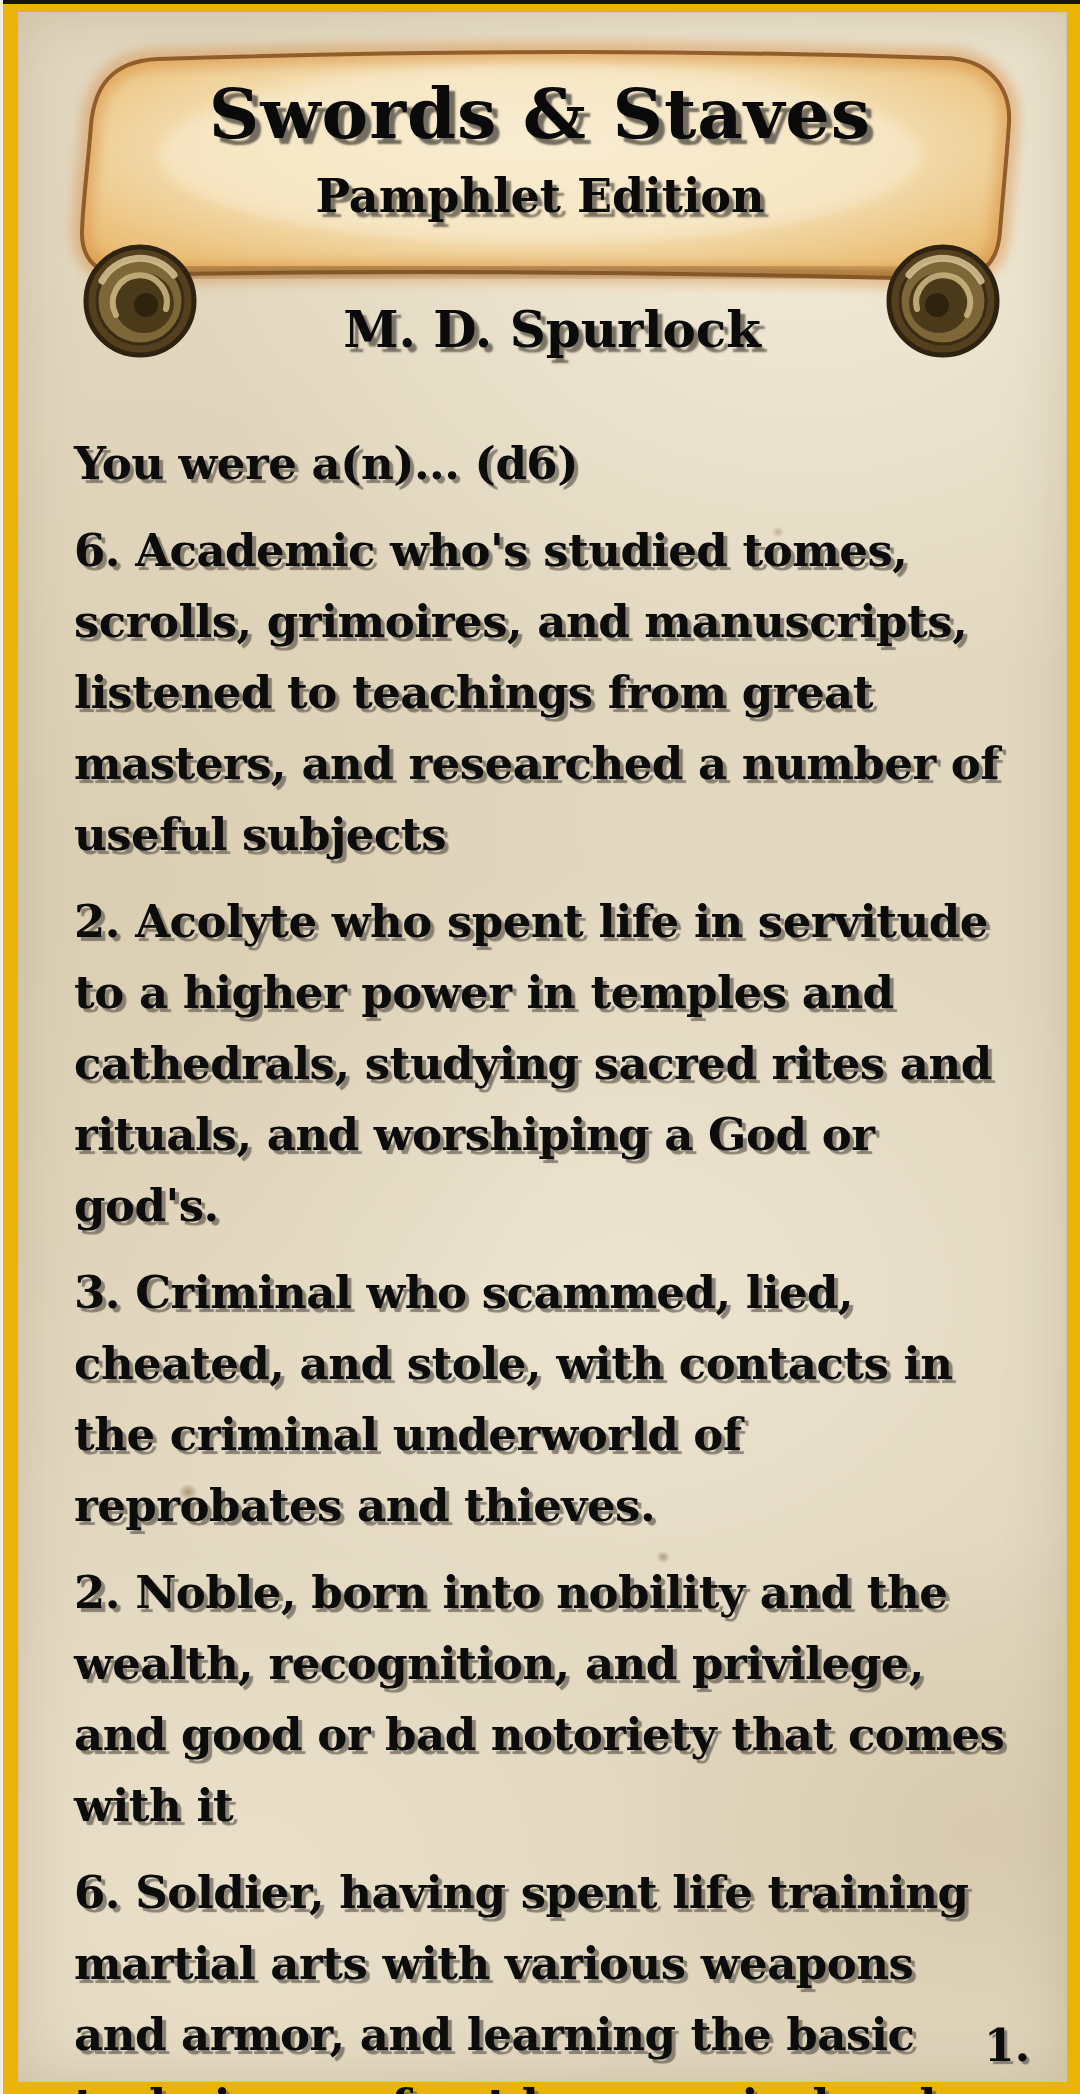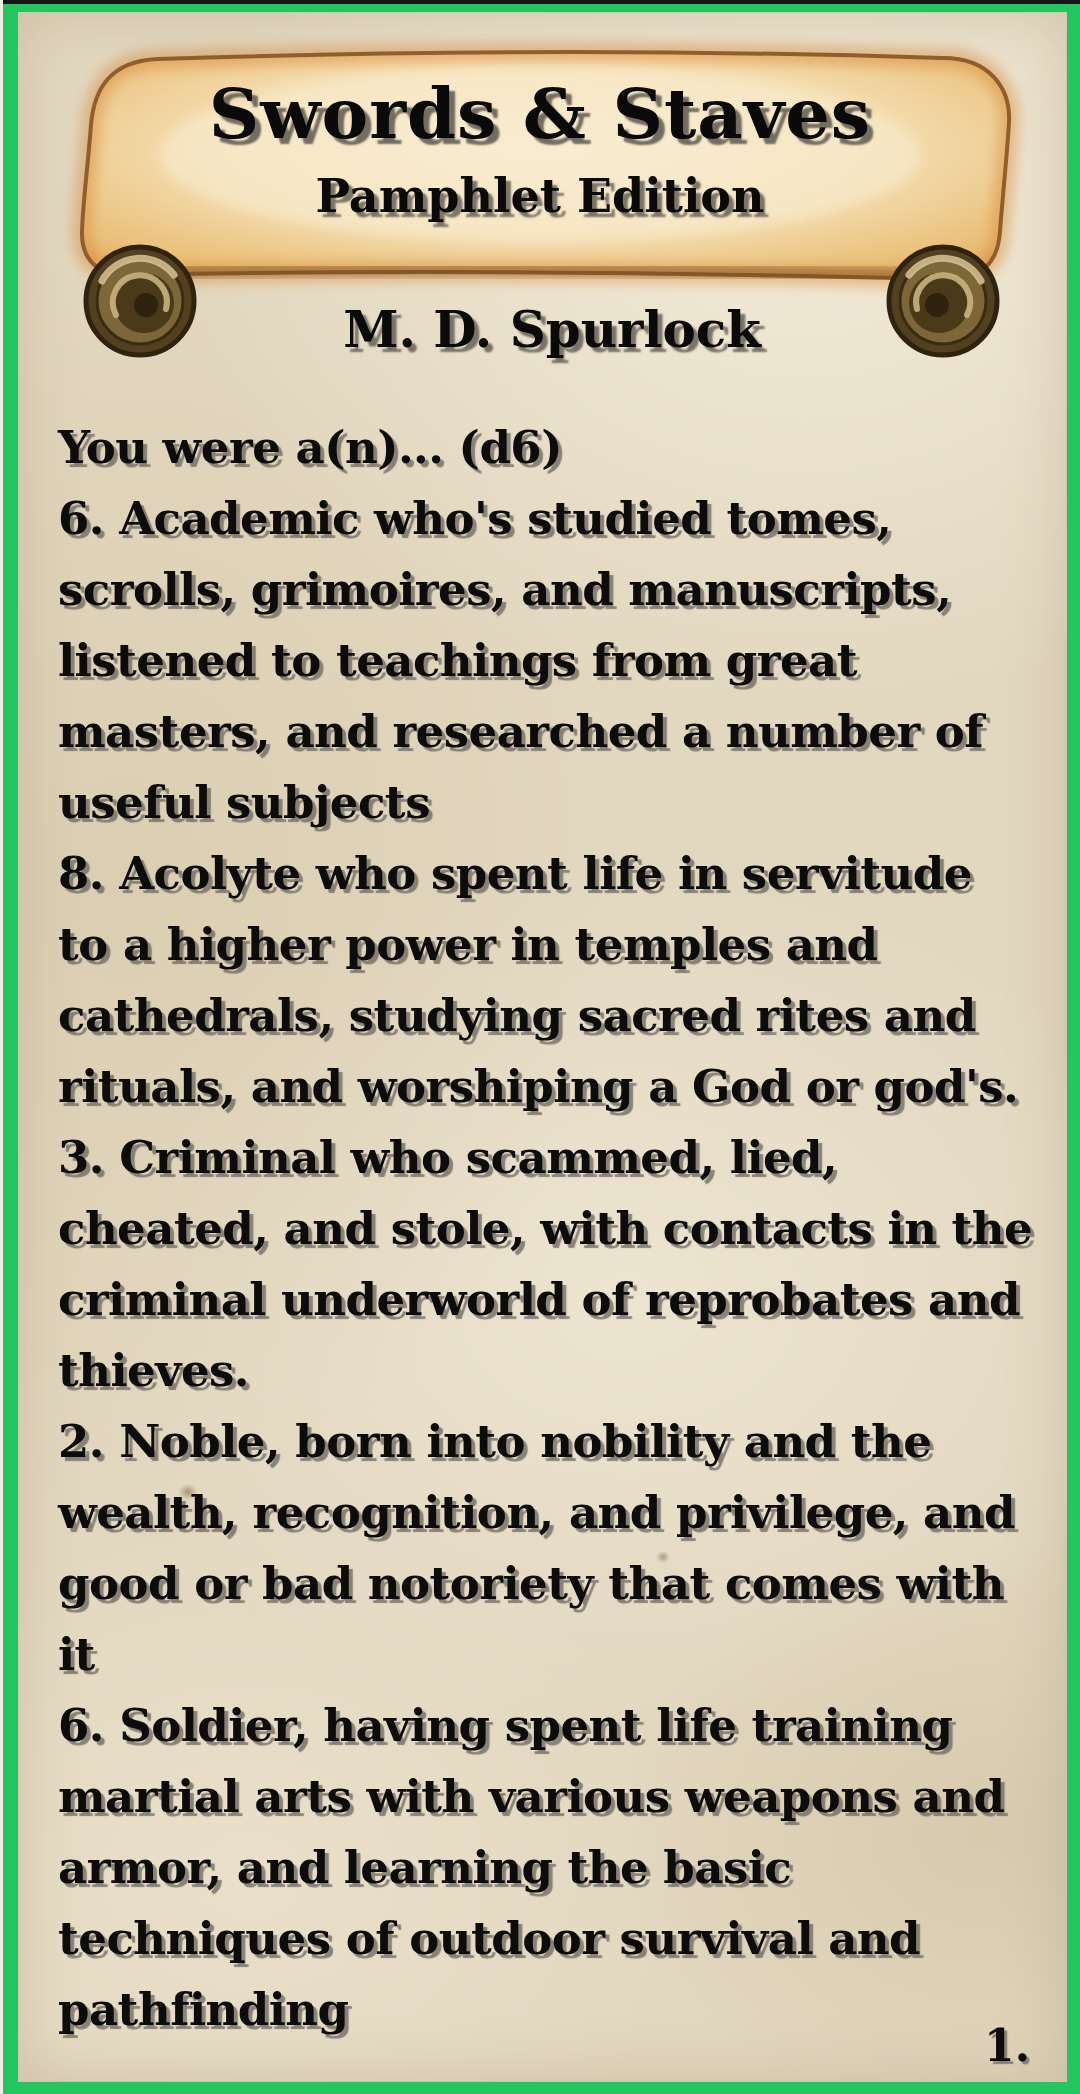--- a/index.html
+++ b/index.html
@@ -1,18 +1,18 @@
 <!DOCTYPE html>
 <html><head>
 <meta charset="utf-8">
 <style>
   html,body{margin:0;padding:0;background:#6e6a62;}
   .page{
     position:relative;width:1080px;height:2094px;overflow:hidden;
-    background:#22c55e;
+    background:#eab308;
     font-family:"DejaVu Serif","Liberation Serif",serif;
   }
   .topline{position:absolute;top:0;left:0;right:0;height:4px;background:#151413;z-index:6;}
   .leftline{position:absolute;top:0;left:0;bottom:0;width:3px;background:#efece3;z-index:6;}
   .parchment{
     position:absolute;left:18px;right:13px;top:12px;bottom:12px;
     background:
       radial-gradient(14px 12px at 170px 1480px, rgba(120,95,55,.55), transparent 70%),
       radial-gradient(10px 9px at 645px 1545px, rgba(115,90,55,.5), transparent 70%),
       radial-gradient(9px 8px at 760px 520px, rgba(130,105,60,.4), transparent 70%),
@@ -30,21 +30,21 @@
     color:#0a0a0a;font-weight:bold;z-index:3;
   }
   .title{top:72px;font-size:70px;letter-spacing:1px;text-shadow:6px 6px 2px rgba(92,87,76,.85);}
   .subtitle{top:169px;font-size:46px;text-shadow:5px 5px 2px rgba(92,87,76,.8);}
   .author{top:300px;font-size:50px;text-shadow:5px 5px 2px rgba(92,87,76,.8);padding-left:12px;}
   .body-text{
     position:absolute;left:58px;top:412px;width:976px;z-index:3;
     font-size:45px;font-weight:bold;line-height:71px;letter-spacing:-0.5px;
     color:#0c0c0c;text-shadow:4px 4px 1px rgba(106,100,90,.75);
   }
-  .body-text p{margin:0;}
+  .body-text p{margin:16px;}
   .page-num{
     position:absolute;right:50px;top:2020px;z-index:3;
     font-size:44px;font-weight:bold;color:#0c0c0c;
     text-shadow:3px 3px 1px rgba(106,100,90,.75);
   }
 </style>
 </head>
 <body>
 
 <div class="page">
@@ -101,20 +101,20 @@
     <use href="#curl" transform="translate(903,268) scale(-1,1)"></use>
   </svg>
 
   <h1 class="title">Swords &amp; Staves</h1>
   <h2 class="subtitle">Pamphlet Edition</h2>
   <div class="author">M. D. Spurlock</div>
 
   <div class="body-text">
     <p>You were a(n)... (d6)</p>
     <p>6. Academic who's studied tomes, scrolls, grimoires, and manuscripts, listened to teachings from great masters, and researched a number of useful subjects</p>
-    <p>8. Acolyte who spent life in servitude to a higher power in temples and cathedrals, studying sacred rites and rituals, and worshiping a God or god's.</p>
+    <p>2. Acolyte who spent life in servitude to a higher power in temples and cathedrals, studying sacred rites and rituals, and worshiping a God or god's.</p>
     <p>3. Criminal who scammed, lied, cheated, and stole, with contacts in the criminal underworld of reprobates and thieves.</p>
     <p>2. Noble, born into nobility and the wealth, recognition, and privilege, and good or bad notoriety that comes with it</p>
     <p>6. Soldier, having spent life training martial arts with various weapons and armor, and learning the basic techniques of outdoor survival and pathfinding</p>
   </div>
 
   <div class="page-num">1.</div>
 </div>
 
 </body></html>

